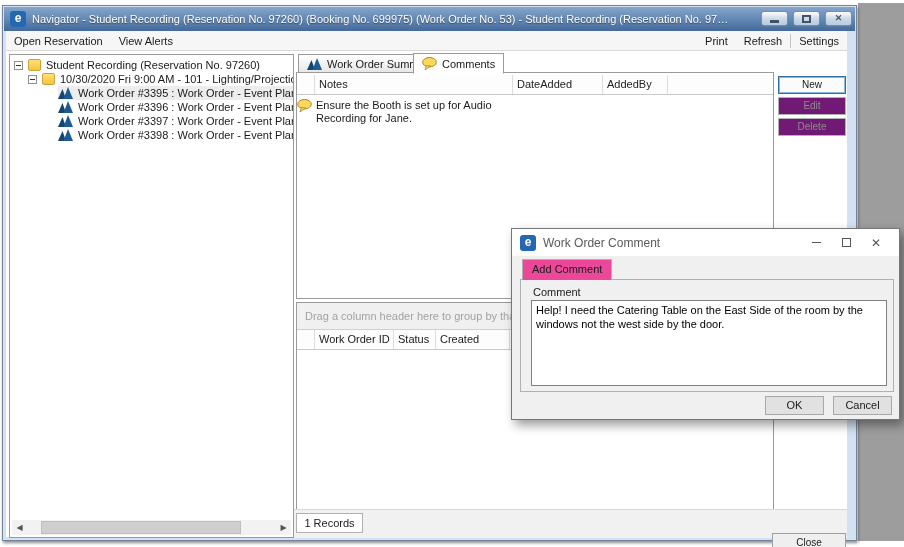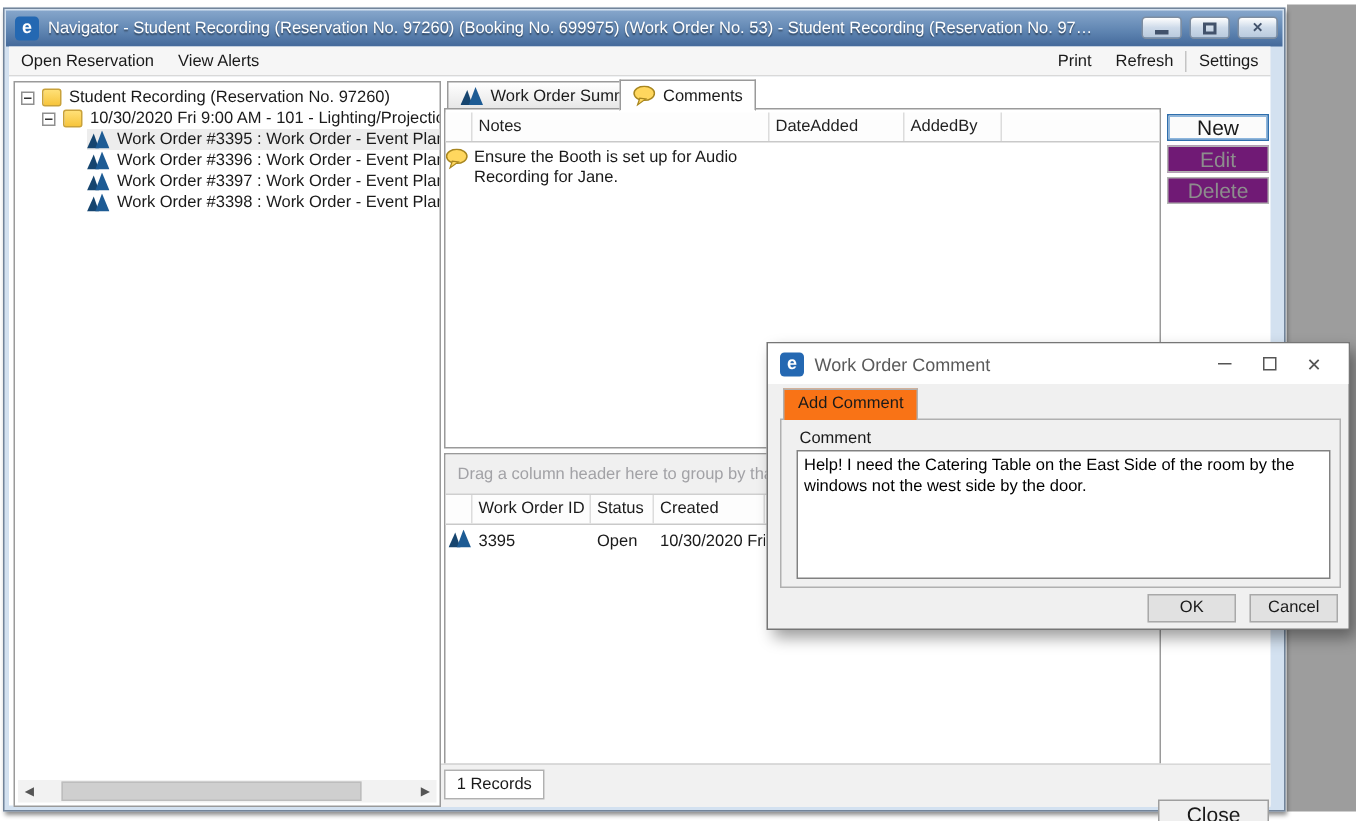--- a/index.html
+++ b/index.html
@@ -59,21 +59,21 @@
     border:1px solid #9a9a9a; overflow:hidden; }
   .ghead { position:absolute; left:0; top:2px; right:0; height:20px; display:flex;
     border-bottom:1px solid #c9c9c9; background:#fdfdfd; }
   .ghead .cell { border-right:1px solid #dcdcdc; padding:3px 4px; color:#222; }
   .c-ico { width:18px; } .c-notes { width:198px; } .c-date { width:90px; } .c-addedby { width:65px; } .c-fill { flex:1; border-right:none !important; }
   .crow { position:absolute; left:0; display:flex; }
   .balloon { width:15px; height:14px; flex:0 0 15px; }
   .note-text { width:196px; margin-left:4px; line-height:13px; white-space:pre-line; }
 
   
-  .btn { position:absolute; width:68px; height:18px; font-size:14px; text-align:center; line-height:16px; }
+  .btn { position:absolute; width:68px; height:18px; font-size:10px; text-align:center; line-height:16px; }
   .btn-new { left:775px; top:70px; background:#fbfbfb; border:1px solid #2f6fad; box-shadow:inset 0 0 0 1px #8db6dd; }
   .btn-dis { background:#701a75; border:1px solid #b2b2b2; color:#8d8d8d; }
   .btn-edit { left:775px; top:91px; } .btn-del { left:775px; top:112px; }
 
   
   .bgrid { position:absolute; left:293px; top:296px; width:478px; height:208px; background:#fff;
     border:1px solid #9a9a9a; overflow:hidden; }
   .groupbar { position:absolute; left:0; top:0; right:0; height:27px; background:#f0f0f0;
     border-bottom:1px solid #cfcfcf; display:flex; align-items:center; padding:0 8px; color:#a2a2a6; }
   .bhead { position:absolute; left:0; top:27px; right:0; height:20px; display:flex;
@@ -93,21 +93,21 @@
   
   .dlg { position:absolute; left:511px; top:228px; width:389px; height:192px; background:#f0f0f0;
     border:1px solid #767676; box-shadow:4px 5px 10px rgba(0,0,0,.4); z-index:10; }
   .dlg-title { position:absolute; left:0; top:0; right:0; height:27px; background:#ffffff;
     display:flex; align-items:center; padding:0 8px; }
   .dlg-title .txt { color:#5a5a5a; font-size:12px; margin-left:7px; flex:1; }
   .dbtn { width:30px; height:22px; display:flex; align-items:center; justify-content:center; color:#555; }
   .dglyph-min { width:9px; height:1px; background:#555; }
   .dglyph-max { width:9px; height:9px; border:1px solid #555; }
   .dglyph-x { font-size:12px; line-height:12px; }
-  .dlg-tab { position:absolute; left:10px; top:30px; height:21px; padding:0 9px; background:#f97316;
+  .dlg-tab { position:absolute; left:10px; top:30px; height:21px; padding:0 9px; background:#ec4899;
     border:1px solid #b0b0b0; border-bottom:none; z-index:2; line-height:19px; }
   .dlg-box { position:absolute; left:8px; top:50px; width:374px; height:113px; border:1px solid #b0b0b0; background:#f0f0f0; }
   .dlg-label { position:absolute; left:12px; top:6px; }
   .dlg-text { position:absolute; left:10px; top:20px; width:356px; height:86px; background:#fff;
     border:1px solid #818181; resize:none; font-family:"Liberation Sans", sans-serif; font-size:11px;
     padding:2px 4px; line-height:14px; }
   .dlg-btn { position:absolute; top:167px; width:59px; height:19px; background:#e1e1e1; border:1px solid #a9a9a9;
     text-align:center; line-height:17px; }
   .dlg-ok { left:253px; } .dlg-cancel { left:321px; }
 </style>
@@ -230,30 +230,20 @@
 
   <div class="bgrid">
     <div class="groupbar">Drag a column header here to group by that column</div>
     <div class="bhead">
       <div class="cell b-ico"></div>
       <div class="cell b-id">Work Order ID</div>
       <div class="cell b-status">Status</div>
       <div class="cell b-created">Created</div>
       <div class="cell b-mod">Modified</div>
     </div>
-    <div class="brow">
-      <div class="cell b-ico" style="padding:0 2px;"><svg class="wo-ico" style="margin:0" viewBox="0 0 15 12">
-            <polygon points="0,12 4.5,2 8,12" fill="#16456f"></polygon>
-            <polygon points="5.5,12 10,0 15,12" fill="#1d5b94"></polygon>
-          </svg></div>
-      <div class="cell b-id">3395</div>
-      <div class="cell b-status">Open</div>
-      <div class="cell b-created">10/30/2020 Fri</div>
-      <div class="cell b-mod" style="padding:0 2px;">1</div>
-    </div>
   </div>
 
   <div class="footbar"></div>
   <div class="records">1 Records</div>
   <div class="btn btn-close">Close</div>
 
 </div>
 
 <div class="dlg">
   <div class="dlg-title">

